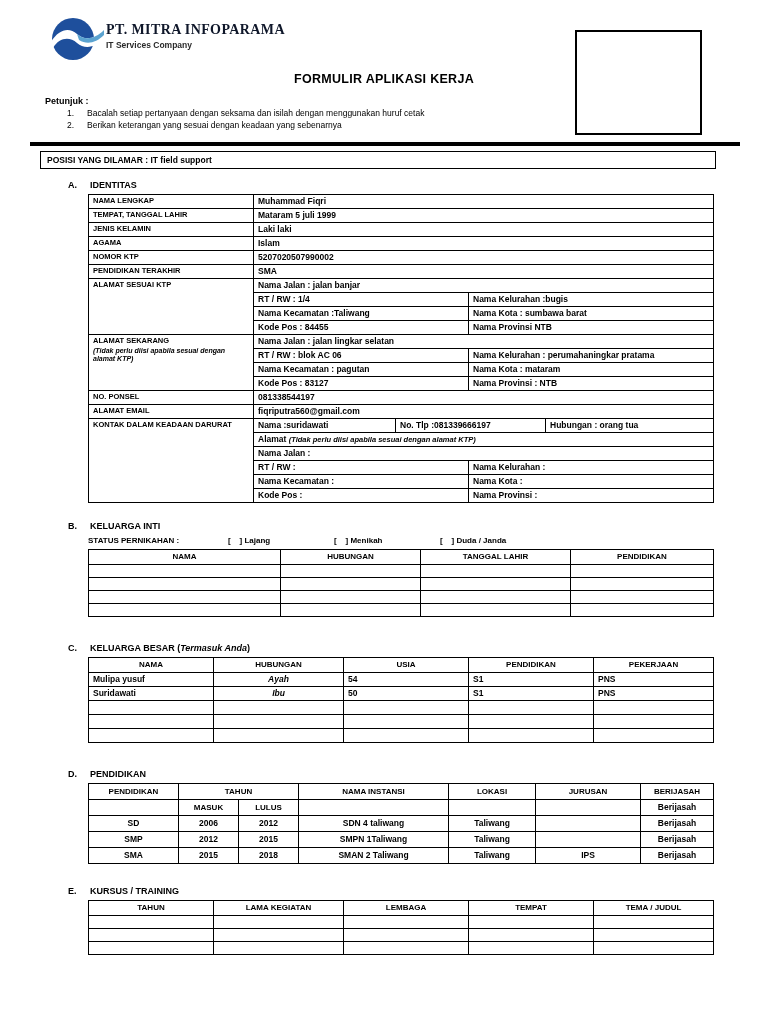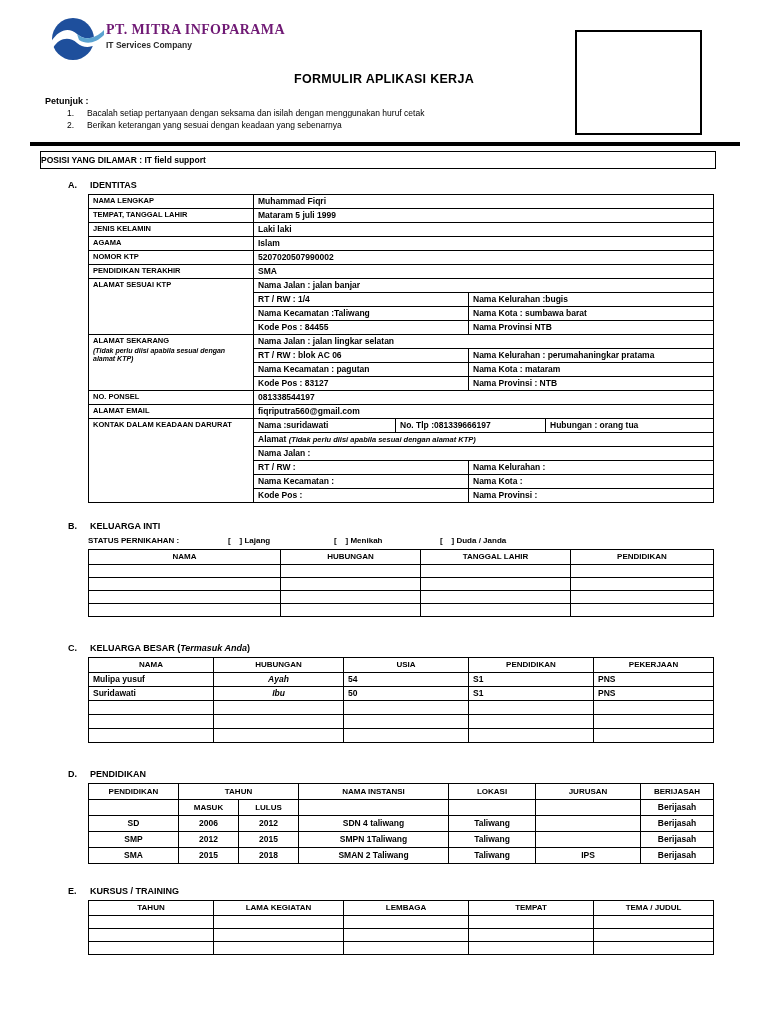--- a/index.html
+++ b/index.html
@@ -4,31 +4,31 @@
 <style>
   * { margin:0; padding:0; box-sizing:border-box; }
   html,body { background:#ffffff; }
   .page {
     position:relative; width:768px; height:1024px; background:#fff;
     font-family:"Liberation Sans", sans-serif; color:#000; overflow:hidden;
   }
   
   .logo { position:absolute; left:50px; top:15px; width:54px; height:48px; }
   .company-block { position:absolute; left:106px; top:22px; }
-  .company-name { font-family:"Liberation Serif", serif; font-weight:bold; font-size:14px; color:#701a75; letter-spacing:.4px; }
+  .company-name { font-family:"Liberation Serif", serif; font-weight:bold; font-size:14px; color:#0f172a; letter-spacing:.4px; }
   .company-tagline { font-size:8.5px; font-weight:bold; color:#2a2a2a; margin-top:2px; }
   .form-title { position:absolute; left:0; right:0; top:72px; text-align:center; font-size:12.5px; font-weight:bold; letter-spacing:.3px; }
   .photo-box { position:absolute; left:575px; top:30px; width:127px; height:105px; border:2px solid #000; background:#fff; }
   .petunjuk { position:absolute; left:45px; top:96px; width:520px; }
   .petunjuk-label { font-weight:bold; font-size:9px; }
   .petunjuk-item { display:flex; font-size:8.5px; margin-top:2px; }
   .petunjuk-item .num { width:20px; margin-left:22px; flex:none; }
   .black-bar { position:absolute; left:30px; top:142px; width:710px; height:4px; background:#000; }
   .posisi-box { position:absolute; left:40px; top:151px; width:676px; height:18px; border:1.5px solid #000;
-    display:flex; align-items:center; font-size:8.5px; font-weight:bold; }
+    display:flex; align-items:center; padding-left:6px; font-size:8.5px; font-weight:bold; }
   
   .content { position:absolute; left:0; top:180px; width:768px; }
   .section-heading { display:flex; margin-left:68px; font-size:9px; font-weight:bold; align-items:baseline; }
   .section-heading .snum { width:22px; flex:none; }
   .mt-b { margin-top:18px; } .mt-c { margin-top:26px; } .mt-d { margin-top:26px; } .mt-e { margin-top:22px; }
   table { border-collapse:collapse; table-layout:fixed; margin-left:88px; width:625px; margin-top:4px; }
   td { border:1px solid #000; padding:0 4px; font-size:8.5px; font-weight:bold; height:14px; line-height:1.15; overflow:hidden; }
   .lbl { font-size:7.5px; vertical-align:middle; white-space:normal; }
   .lbl-top { vertical-align:top; padding-top:2px;margin-left:24px; }
   .val { white-space:nowrap; }

